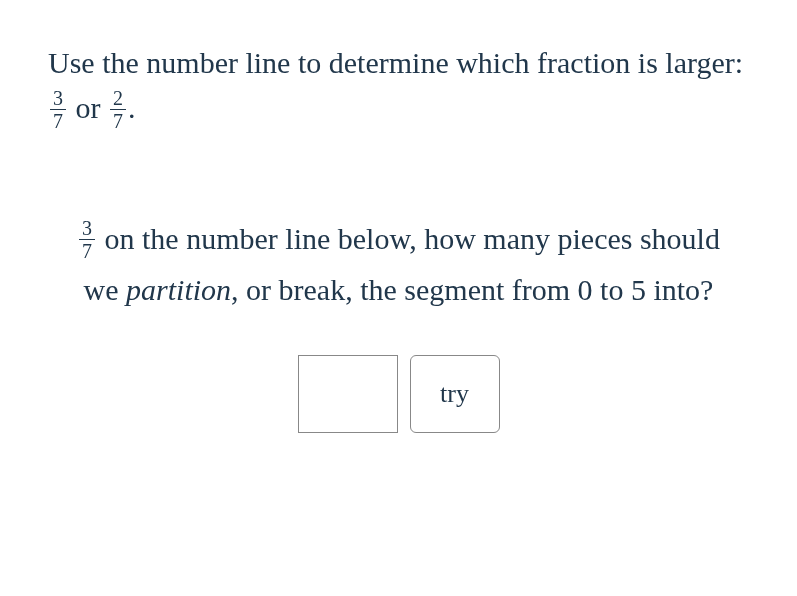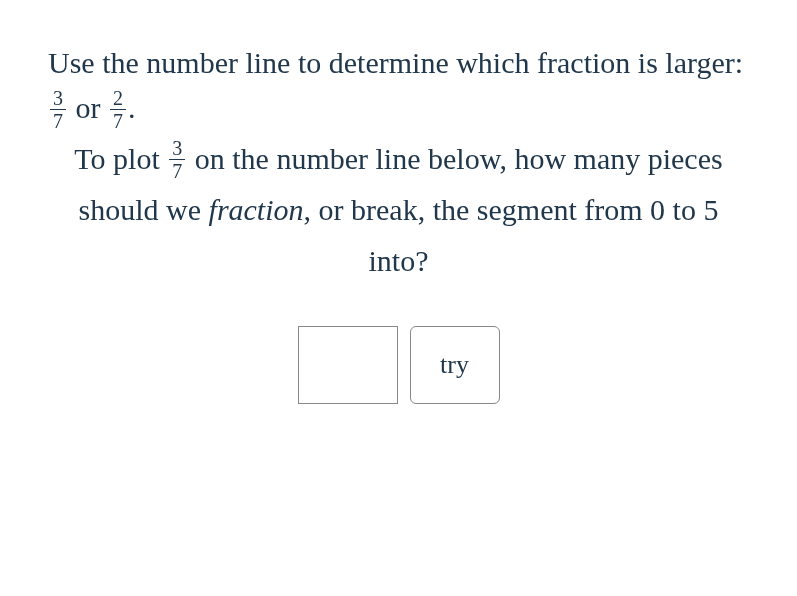--- a/index.html
+++ b/index.html
@@ -13,20 +13,21 @@
       height: 596px;
       font-family: Georgia, 'Times New Roman', serif;
       color: #21374b;
       background: #ffffff;
       padding: 40px 48px;
     }
     
     .question-header {
       font-size: 30px;
       line-height: 1.5;
+      margin-bottom: 80px;
       font-family: Liberation Serif, serif;
     }
     
     .fraction {
       display: inline-block;
       vertical-align: middle;
       text-align: center;
       font-size: 20px;
       line-height: 1;
       position: relative;
@@ -88,19 +89,19 @@
     }
   </style>
 </head>
 <body>
 
 <div class="question-header">
   <span>Use the number line to determine which fraction is larger: </span><span class="fraction"><span class="numerator">3</span><span class="denominator">7</span></span><span> or </span><span class="fraction"><span class="numerator">2</span><span class="denominator">7</span></span><span>.</span>
 </div>
 
 <div class="sub-question">
-  <span>To plot </span><span class="fraction"><span class="numerator">3</span><span class="denominator">7</span></span><span> on the number line below, how many pieces should we </span><span class="italic">fraction</span><span>, or break, the segment from 0 to 5 into?</span>
+  <span class="fraction"><span class="numerator">3</span><span class="denominator">7</span></span><span> on the number line below, how many pieces should we </span><span class="italic">partition</span><span>, or break, the segment from 0 to 5 into?</span>
 </div>
 
 <div class="answer-row">
   <input type="text" class="answer-input" value="" style="">
   <button class="try-button">try</button>
 </div>
 
 </body></html>

